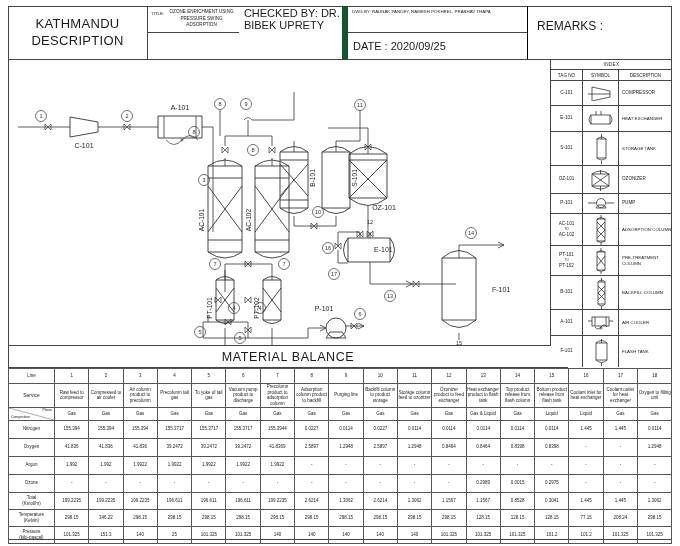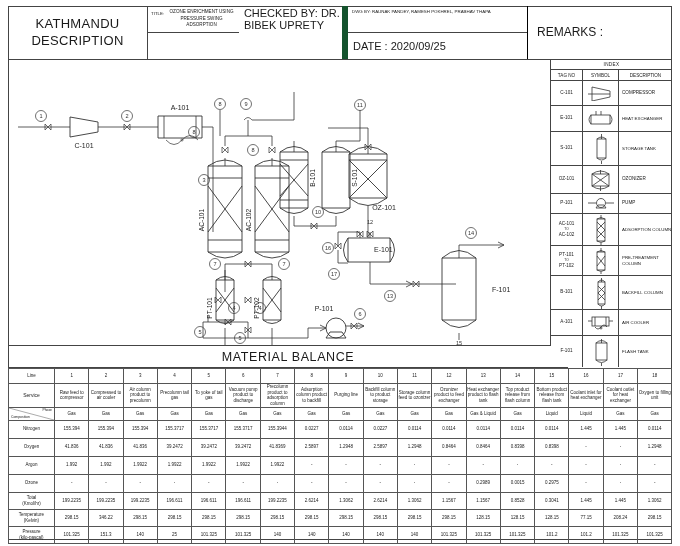--- a/index.html
+++ b/index.html
@@ -12,21 +12,21 @@
   .tb-uni{width:140px;border-right:1px solid #444;display:flex;align-items:center;justify-content:center;text-align:center;
           font-size:13px;line-height:1.25;letter-spacing:.3px;box-sizing:border-box;}
   .tb-mid{width:200px;border-right:6px solid #14532d;display:flex;box-sizing:border-box;}
   .tb-title{height:27px;border-bottom:1px solid #444;display:flex;align-items:center;padding:1px 3px;box-sizing:border-box;}
   .tb-title .lab{font-size:4.4px;margin-right:3px;align-self:flex-start;padding-top:4px;}
   .tb-title .txt{font-size:4.6px;line-height:1.5;text-align:center;flex:1;}
   .tb-check{height:26px;display:flex;align-items:center;padding-left:5px;font-size:11px;box-sizing:border-box;}
   .tb-dwg{width:180px;border-right:1px solid #000000;display:flex;flex-direction:column;box-sizing:border-box;}
   .tb-dwgtop{height:27px;border-bottom:1px solid #444;padding:3px 4px;box-sizing:border-box;font-size:4.4px;line-height:1.55;}
   .tb-date{height:26px;display:flex;align-items:center;padding-left:5px;font-size:11px;box-sizing:border-box;}
-  .tb-rem{flex:1;display:flex;align-items:flex-start;padding:19px 0 0 9px;font-size:12px;box-sizing:border-box;}
+  .tb-rem{flex:1;display:flex;align-items:flex-start;padding:13px 0 0 9px;font-size:12px;box-sizing:border-box;}
 
   
   .index{position:absolute;left:550px;top:60px;width:122px;height:286px;box-sizing:border-box;border-left:1px solid #444;}
   .ix-title{height:9px;border-bottom:1px solid #444;display:flex;align-items:center;justify-content:center;font-size:4.6px;letter-spacing:.4px;}
   .ix-head{height:10px;border-bottom:1px solid #444;display:flex;font-size:4.6px;}
   .ix-head div{display:flex;align-items:center;justify-content:center;box-sizing:border-box;}
   .ix-c1{width:32px;border-right:1px solid #444;}
   .ix-c2{width:36px;border-right:1px solid #444;}
   .ix-c3{flex:1;}
   .ix-row{display:flex;border-bottom:1px solid #444;box-sizing:border-box;}

